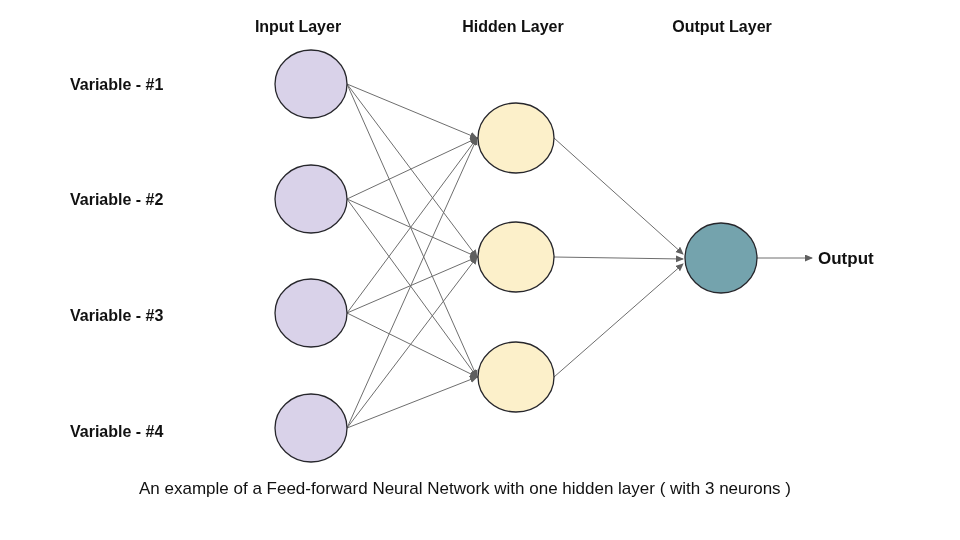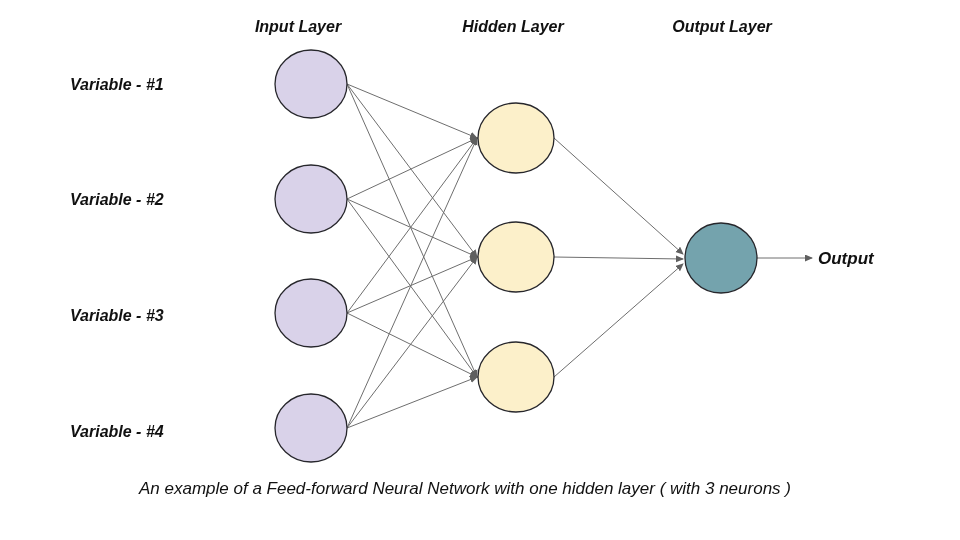--- a/index.html
+++ b/index.html
@@ -6,21 +6,20 @@
     margin: 0;
     padding: 0;
     background: var(--background, #ffffff);
   }
   .canvas {
     position: relative;
     width: 960px;
     height: 540px;
     background: var(--background, #ffffff);
     overflow: hidden;
-    font-style: italic;
   }
   svg {
     display: block;
     font-family: "Liberation Sans", sans-serif;
   }
   .edge {
     stroke: var(--edge, #6e6e6e);
     stroke-width: 1;
     fill: none;
   }

